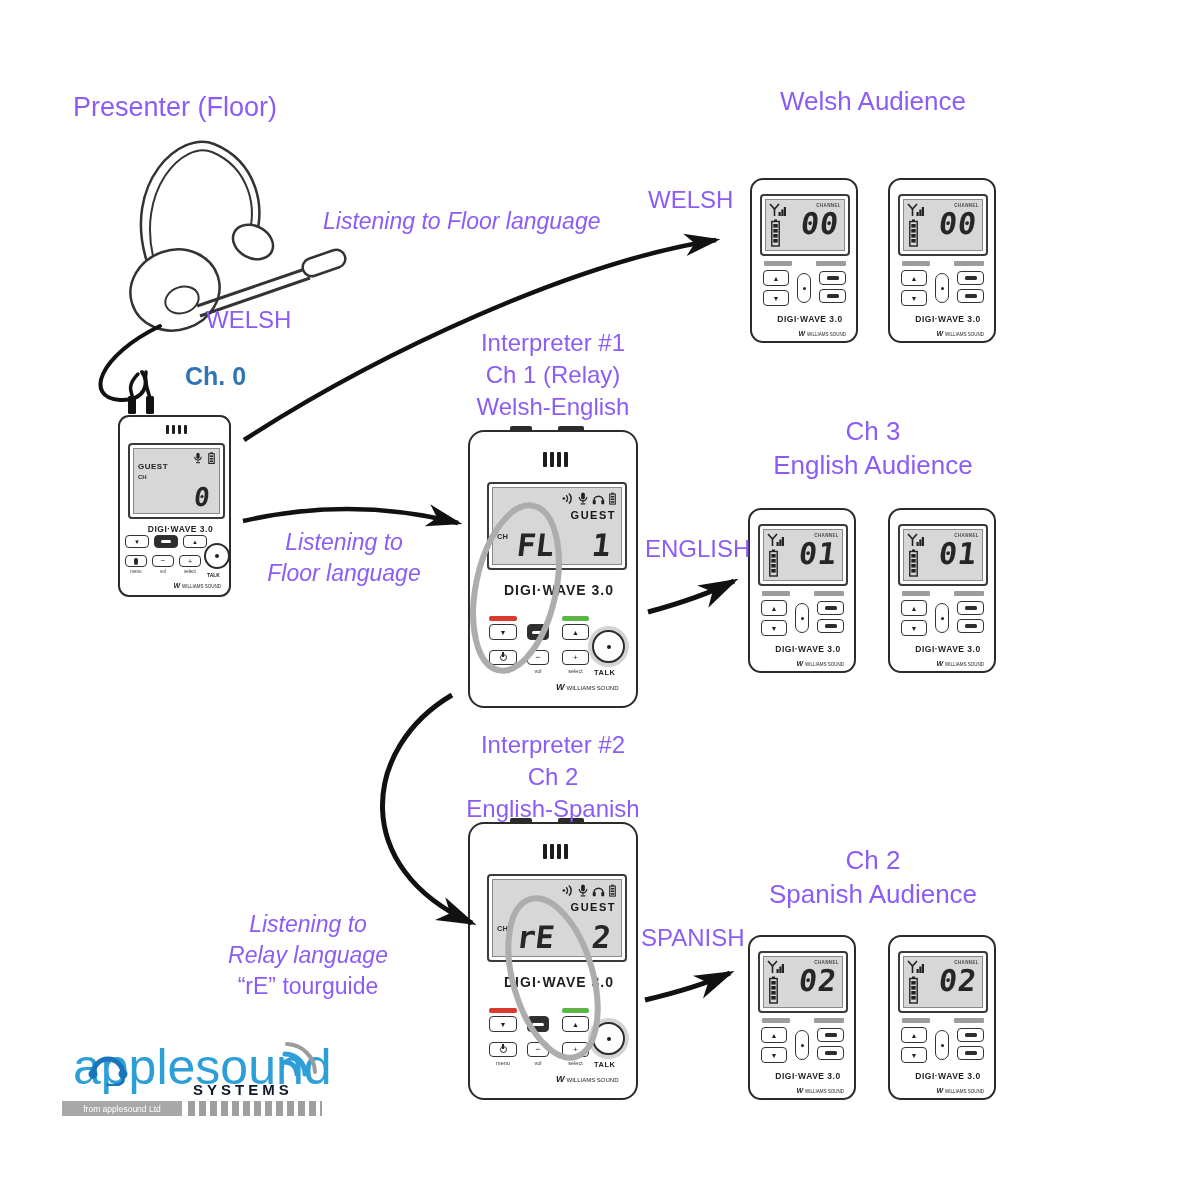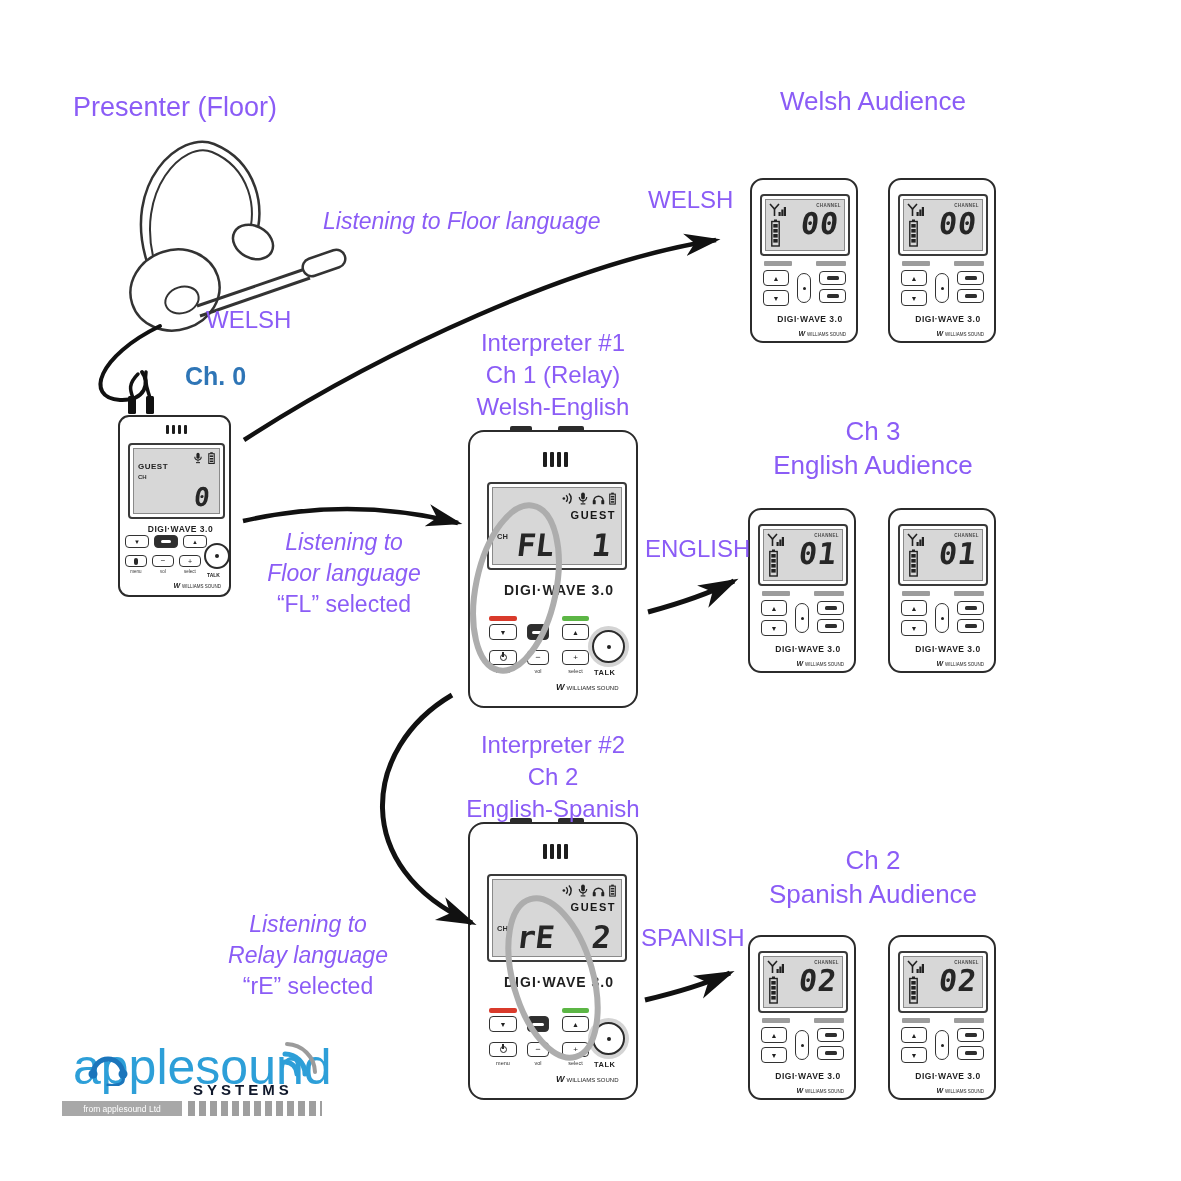--- a/index.html
+++ b/index.html
@@ -181,26 +181,25 @@
   </div>
 
   <div class="abs t note it txtlayer" style="left:323px;top:206px">Listening to Floor language</div>
   <div class="abs t h24 txtlayer" style="left:648px;top:184px">WELSH</div>
   <div class="abs t h24 txtlayer" style="left:645px;top:533px">ENGLISH</div>
   <div class="abs t h24 txtlayer" style="left:641px;top:922px">SPANISH</div>
 
   <div class="abs t note ctr txtlayer" style="left:238px;top:527px;width:212px">
     <div class="it">Listening to</div>
     <div class="it">Floor language</div>
-    <div>“FL” selected</div>
   </div>
   <div class="abs t note ctr txtlayer" style="left:198px;top:909px;width:220px">
     <div class="it">Listening to</div>
     <div class="it">Relay language</div>
-    <div>“rE” selected</div>
+    <div>“rE” tourguide</div>
   </div>
 
   <div class="dev m-body">
     <div class="grille m-grille">
         <b></b>
         <b></b>
         <b></b>
         <b></b>
       </div>
     <div class="lcdf m-lcdf">

